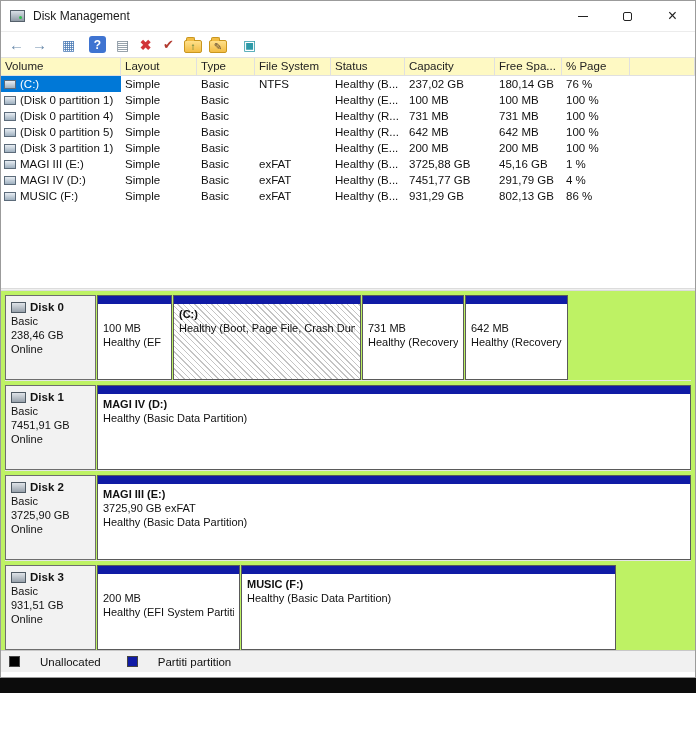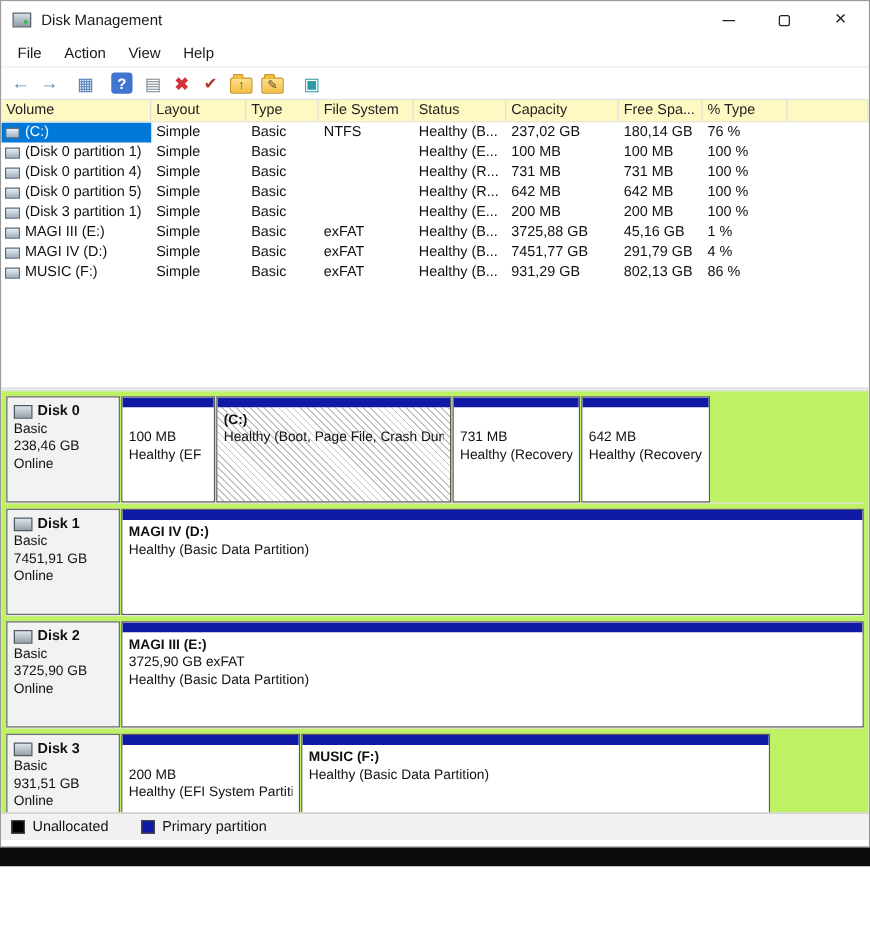--- a/index.html
+++ b/index.html
@@ -59,21 +59,21 @@
   .parts{flex:1;display:flex;margin-left:1px;gap:1px}
   .part{border:1px solid #5a5a5a;background:#fff;display:flex;flex-direction:column;overflow:hidden}
   .pbar{flex:0 0 8px;height:8px;background:#101ba5}
   .pc{flex:1;padding:3px 5px;overflow:hidden;background:#fff}
   .part.selected .pc{background:repeating-linear-gradient(45deg,#ffffff 0 3px,#c4c4c4 3px 4px)}
   .pt{font-size:11px;font-weight:bold;height:14px;line-height:14px;white-space:nowrap;overflow:hidden;color:#111}
   .pl{font-size:11px;height:14px;line-height:14px;white-space:nowrap;overflow:hidden;color:#111}
 
   
   .legend{flex:0 0 22px;background:#f1f1f1;border-top:1px solid #c8c8c8;display:flex;align-items:center;padding-left:8px;gap:26px}
-  .leg{display:flex;align-items:center;gap:6px;font-size:11.5px;color:#111}
+  .leg{display:flex;align-items:center;gap:20px;font-size:11.5px;color:#111}
   .swatch{width:11px;height:11px;border:1px solid #444}
   .win-pad{flex:0 0 5px;background:#fff}
 
   .black-strip{width:696px;height:15px;background:#0c0c0c}
 </style>
 </head>
 <body>
 
 <div class="window">
 
@@ -86,26 +86,20 @@
         </span>
       <span class="win-btn">
           <span class="max-glyph"></span>
         </span>
       <span class="win-btn">
           <span class="close-glyph">×</span>
         </span>
     </div>
   </div>
 
-  <div class="menubar">
-    <span class="menu-item">File</span>
-    <span class="menu-item">Action</span>
-    <span class="menu-item">View</span>
-    <span class="menu-item">Help</span>
-  </div>
 
   <div class="toolbar">
     <span class="tbi arrow">←</span>
     <span class="tbi arrow">→</span>
     <span class="tbi tree">▦</span>
     <span class="tbi help">?</span>
     <span class="tbi doc">▤</span>
     <span class="tbi red">✖</span>
     <span class="tbi check">✔</span>
     <span class="tbi folder">↑</span>
@@ -114,21 +108,21 @@
   </div>
 
   <div class="lheader">
     <div class="hcell">Volume</div>
     <div class="hcell">Layout</div>
     <div class="hcell">Type</div>
     <div class="hcell">File System</div>
     <div class="hcell">Status</div>
     <div class="hcell">Capacity</div>
     <div class="hcell">Free Spa...</div>
-    <div class="hcell">% Type</div>
+    <div class="hcell">% Page</div>
     <div class="hcell"></div>
   </div>
 
   <div class="lbody">
 
     <div class="vrow">
       <div class="cell vol sel">
         <span class="vol-icon"></span>
         <span class="vol-text">(C:)</span>
       </div>
@@ -372,20 +366,20 @@
 
   </div>
 
   <div class="legend">
     <span class="leg">
       <span class="swatch" style="background: rgb(0, 0, 0);"></span>
       <span>Unallocated</span>
     </span>
     <span class="leg">
       <span class="swatch" style="background: rgb(16, 27, 165);"></span>
-      <span>Primary partition</span>
+      <span>Partiti partition</span>
     </span>
   </div>
   <div class="win-pad"></div>
 
 </div>
 
 <div class="black-strip"></div>
 
 </body></html>

